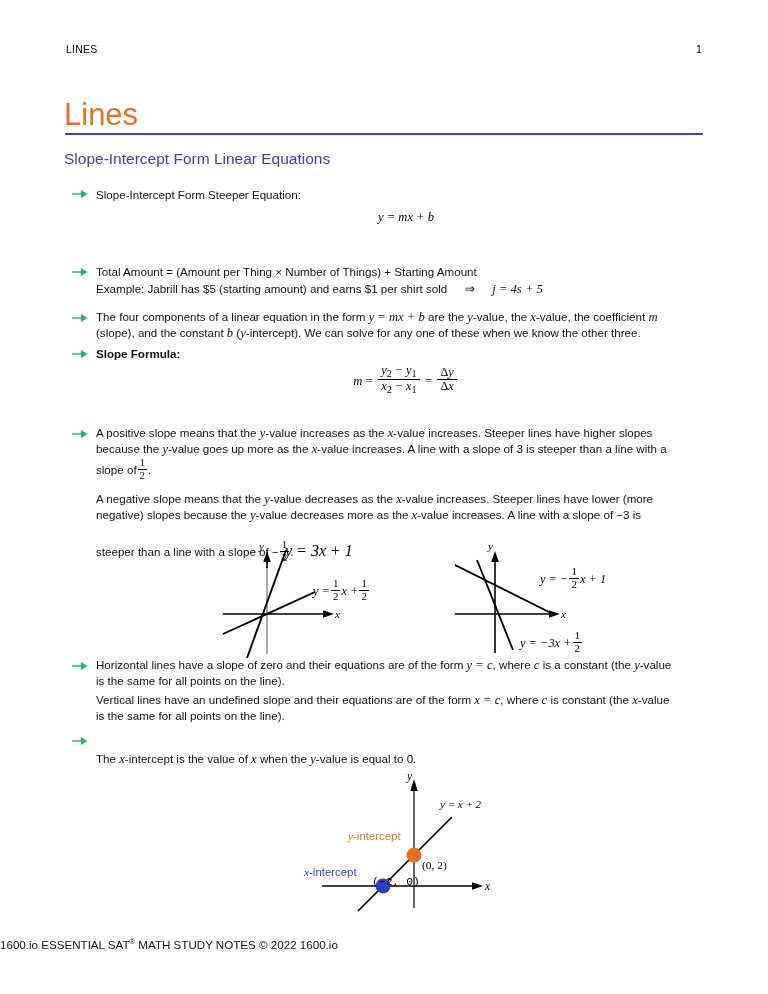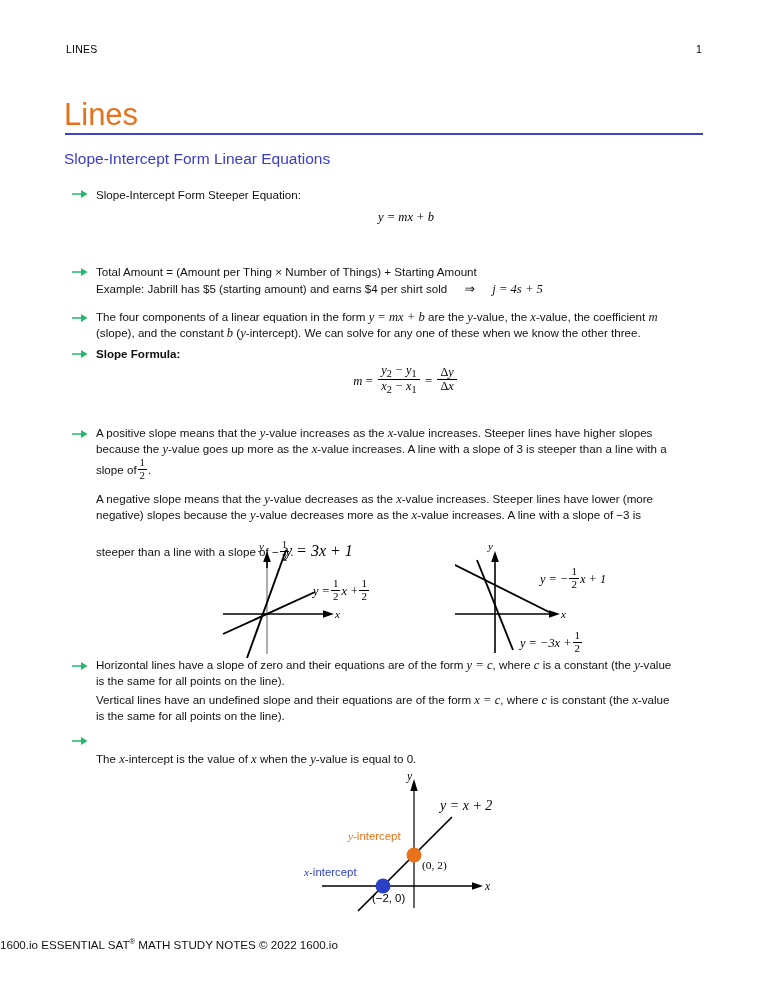--- a/index.html
+++ b/index.html
@@ -167,21 +167,21 @@
     <span class="math">y = mx + b</span>
   </div>
 
   <svg class="arrow" style="left:72px; top:266px;" viewBox="0 0 16 12">
     <path d="M0 5.2 L9 5.2 L9 2 L15.5 6 L9 10 L9 6.8 L0 6.8 Z" fill="#23B86B"></path>
   </svg>
   <div class="blk" style="left:96px; top:264px; width:600px;">
     <span>Total Amount = (Amount per Thing × Number of Things) + Starting Amount</span>
   </div>
   <div class="blk" style="left:96px; top:281px; width:620px;">
-    <span>Example:  Jabrill has $5 (starting amount) and earns $4 per shirt sold</span>
+    <span>Example:  Jabrill has $5 (starting amount) and earns $1 per shirt sold</span>
     <span class="mathu" style="margin-left:14px;">⇒</span>
     <span class="math" style="margin-left:14px;">j = 4s + 5</span>
   </div>
 
   <svg class="arrow" style="left:72px; top:312px;" viewBox="0 0 16 12">
     <path d="M0 5.2 L9 5.2 L9 2 L15.5 6 L9 10 L9 6.8 L0 6.8 Z" fill="#23B86B"></path>
   </svg>
   <div class="blk" style="left:96px; top:309px; width:625px;">
     <span>The four components of a linear equation in the form </span><span class="math">y = mx + b</span><span> are the </span><span class="math">y</span><span>-value, the </span><span class="math">x</span><span>-value, the coefficient </span><span class="math">m</span><br><span>(slope), and the constant </span><span class="math">b</span><span> (</span><span class="math">y</span><span>-intercept).  We can solve for any one of these when we know the other three.</span>
   </div>
@@ -299,28 +299,28 @@
       <polygon points="183,118 172,114.2 172,121.8" fill="#000"></polygon>
 
       <line x1="58" y1="143" x2="152" y2="49" stroke="#000" stroke-width="1.7"></line>
 
       <circle cx="114" cy="87" r="7.5" fill="#E8721C"></circle>
 
       <circle cx="83" cy="118" r="7.5" fill="#2B3FC7"></circle>
       <text x="107" y="12" font-family="Liberation Serif, serif" font-style="italic" font-size="11.5" fill="#000">y</text>
       <text x="185" y="122" font-family="Liberation Serif, serif" font-style="italic" font-size="11.5" fill="#000">x</text>
     </svg>
-    <div style="position:absolute; left:140px; top:30px; font-family:'Liberation Serif',serif; font-style:italic; font-size:14px;text-align:center;">y = x + 2</div>
+    <div style="position:absolute; left:140px; top:30px; font-family:'Liberation Serif',serif; font-style:italic; font-size:11px;text-align:center;">y = x + 2</div>
     <div style="position:absolute; left:48px; top:62px; font-size:11.4px; color:#E8721C;">
       <span class="it" style="font-family:'Liberation Serif',serif;">y</span><span>-intercept</span>
     </div>
     <div style="position:absolute; left:122px; top:91px; font-family:'Liberation Serif',serif; font-size:11.4px;">(0, 2)</div>
     <div style="position:absolute; left:4px; top:98px; font-size:11.4px; color:#2B3FC7;">
       <span class="it" style="font-family:'Liberation Serif',serif;">x</span><span>-intercept</span>
     </div>
-    <div style="position:absolute; left:72px; top:124px; font-family:Liberation Sans, sans-serif; font-size:11.4px;">(−2, 0)</div>
+    <div style="position:absolute; left:72px; top:108px; font-family:Liberation Mono, monospace; font-size:11.4px;">(−2, 0)</div>
   </div>
 
   <div class="footer">
     <span>1600.io ESSENTIAL SAT</span><sup>®</sup><span> MATH STUDY NOTES © 2022 1600.io</span>
   </div>
 
 </div>
 
 </body></html>

